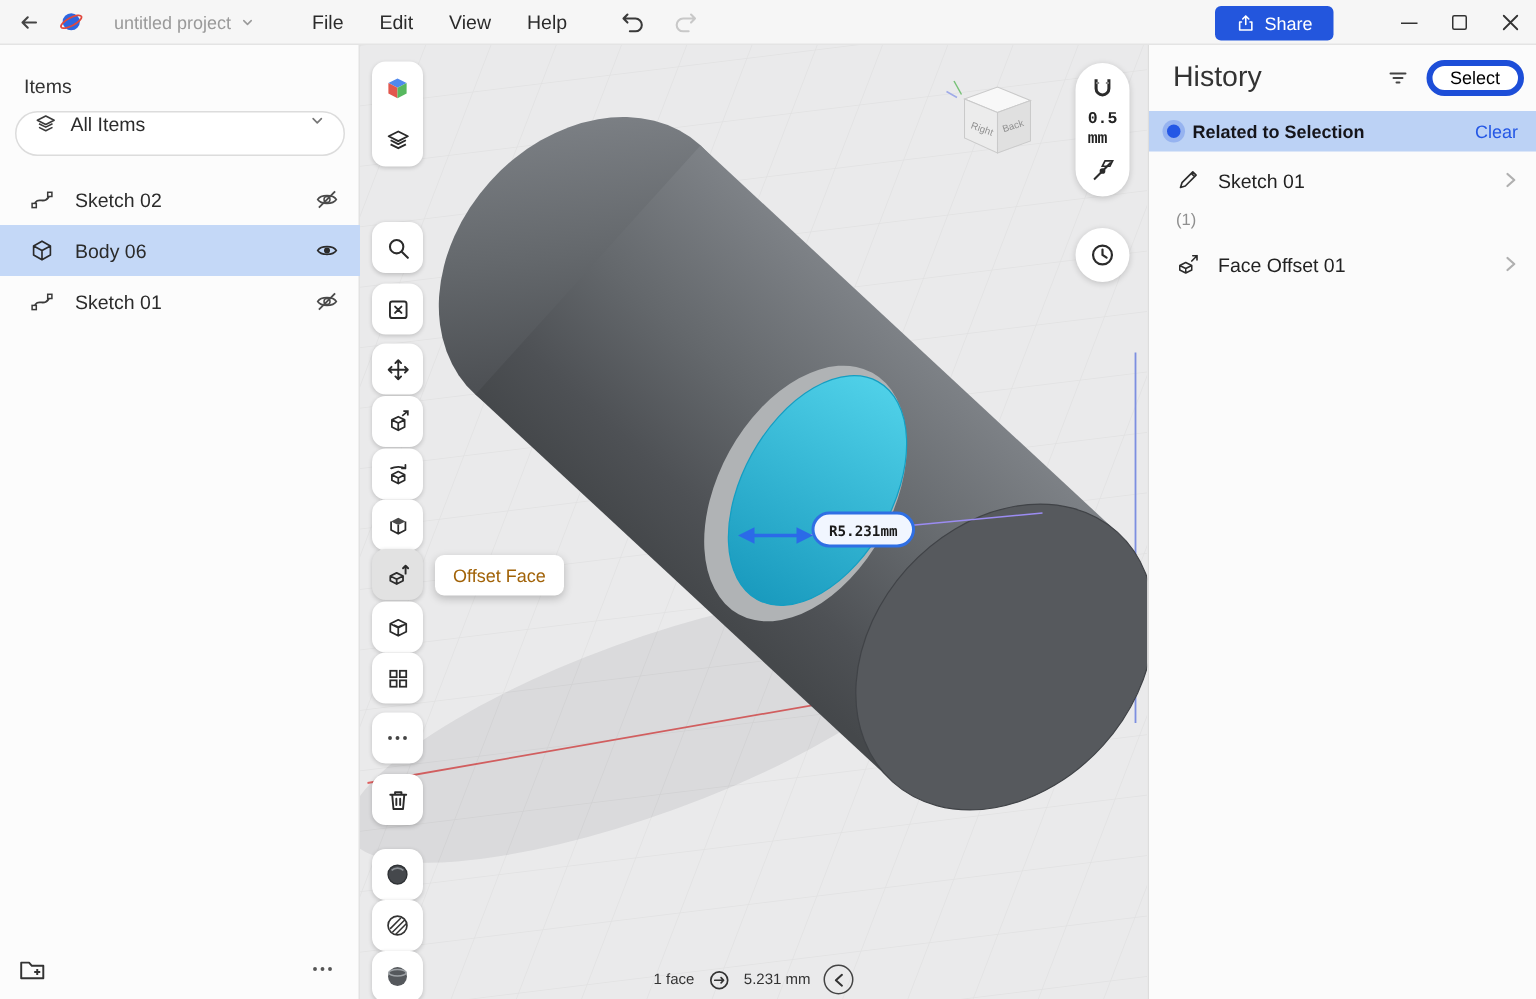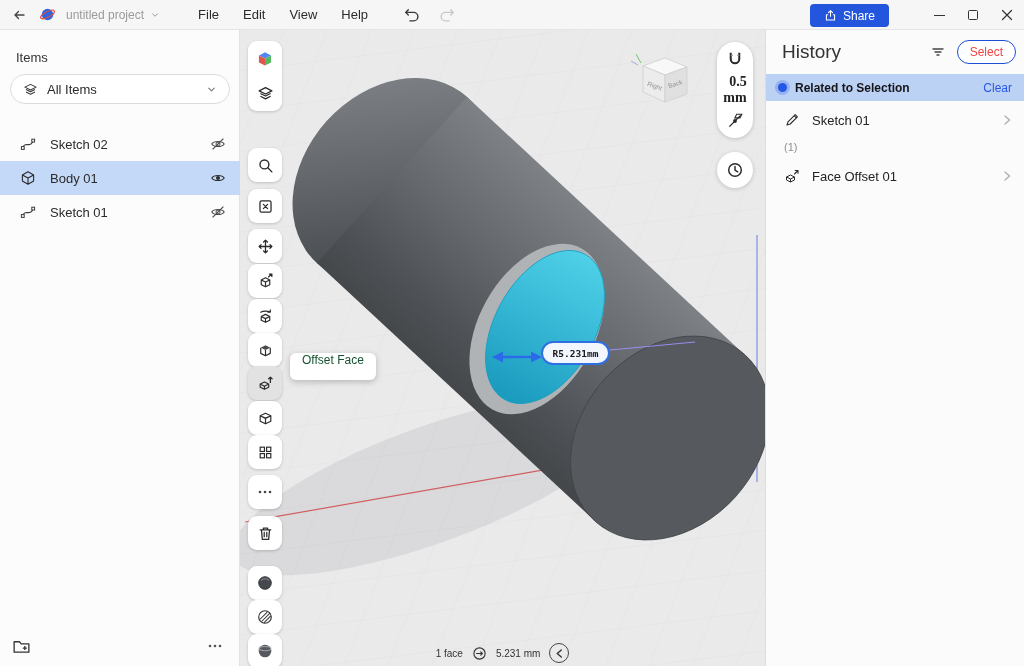--- a/index.html
+++ b/index.html
@@ -5,62 +5,62 @@
   *{margin:0;padding:0;box-sizing:border-box}
   html,body{width:1024px;height:666px}
   body{position:relative;overflow:hidden;font-family:"Liberation Sans",sans-serif;background:#eaeaeb;color:#2b2b2b;font-size:13px}
   svg{display:block}
 
   
   .titlebar{position:absolute;left:0;top:0;width:1024px;height:30px;background:#f6f6f6;border-bottom:1px solid #e4e4e4;z-index:40;display:flex;align-items:center}
   .tb-btn{width:26px;height:26px;display:flex;align-items:center;justify-content:center;border-radius:4px;cursor:default}
   .back{margin-left:6px}
   .logo{margin-left:2px}
-  .project{display:flex;align-items:center;gap:6px;margin-left:6px;color:#9a9a9a;font-size:12px}
+  .project{display:flex;align-items:center;gap:6px;margin-left:16px;color:#9a9a9a;font-size:12px}
   .menus{display:flex;margin-left:26px}
   .menus .menu{padding:0 12px;height:30px;line-height:30px;font-size:13px;color:#2b2b2b}
   .undoredo{display:flex;margin-left:18px;gap:10px}
   .share-btn{position:absolute;left:810px;top:4px;height:23px;padding:0 14px;background:#2356dd;color:#fff;border-radius:4px;display:flex;align-items:center;gap:6px;font-size:12px}
   .win-controls{position:absolute;right:0;top:0;display:flex;height:30px}
   .win-controls .wbtn{width:34px;height:30px;display:flex;align-items:center;justify-content:center}
   .min-glyph{width:11px;height:0;border-top:1.4px solid #333}
   .max-glyph{width:10px;height:10px;border:1.2px solid #333;border-radius:1.5px}
 
   
   .items-panel{position:absolute;left:0;top:30px;width:240px;height:636px;background:#fcfcfc;border-right:1px solid #e2e2e2;z-index:30}
   .items-title{position:absolute;left:16px;top:20px;font-size:13px;color:#333}
-  .items-filter{position:absolute;left:10px;top:44px;width:220px;height:30px;border:1px solid #dcdcdc;border-radius:15px;background:#fff;display:flex;align-items:center;padding:0 12px;gap:9px}
+  .items-filter{position:absolute;left:10px;top:44px;width:220px;height:30px;border:1px solid #dcdcdc;border-radius:15px;background:#fff;display:flex;align-items:flex-start;padding:0 12px;gap:9px}
   .items-filter .flabel{flex:1;font-size:13px;color:#2b2b2b}
-  .items-list{position:absolute;left:0;top:97px;width:240px}
+  .items-list{position:absolute;left:0;top:86px;width:240px}
   .item-row{height:34px;display:flex;align-items:center;padding:0 14px 0 20px;gap:14px}
   .item-row.selected{background:#c4d8f7}
   .item-row .ilabel{flex:1;font-size:13px;color:#2b2b2b}
   .items-footer{position:absolute;left:0;bottom:0;width:240px;height:40px;display:flex;align-items:center;justify-content:space-between;padding:0 12px}
   .more-btn{width:26px;height:22px;display:flex;align-items:center;justify-content:center;border-radius:5px}
 
   
   .scene{position:absolute;left:240px;top:30px;z-index:1}
 
   
   .tool-group{position:absolute;left:248px;top:41px;width:34px;height:70px;background:#fff;border-radius:9px;box-shadow:0 1px 3px rgba(0,0,0,.18);display:flex;flex-direction:column;align-items:center;justify-content:space-around;z-index:10}
   .tbtn{position:absolute;left:248px;width:34px;height:34px;background:#fff;border-radius:9px;box-shadow:0 1px 3px rgba(0,0,0,.18);display:flex;align-items:center;justify-content:center;z-index:10}
   .tbtn.active{background:#e2e2e2}
-  .tooltip{position:absolute;left:290px;top:353px;height:27px;padding:0 12px;background:#fff;border-radius:6px;box-shadow:0 2px 6px rgba(0,0,0,.22);display:flex;align-items:flex-start;font-size:12px;color:#14532d;z-index:12}
+  .tooltip{position:absolute;left:290px;top:370px;height:27px;padding:0 12px;background:#fff;border-radius:6px;box-shadow:0 2px 6px rgba(0,0,0,.22);display:flex;align-items:center;font-size:12px;color:#a16207;z-index:12}
 
   
   .snap-bar{position:absolute;left:717px;top:42px;width:36px;background:#fff;border-radius:18px;box-shadow:0 1px 4px rgba(0,0,0,.18);display:flex;flex-direction:column;align-items:center;padding:8px 0;gap:6px;z-index:10}
-  .snap-text{font-family:Liberation Serif, serif;font-size:14px;font-weight:bold;color:#222;text-align:right;line-height:1.15}
+  .snap-text{font-family:Liberation Mono, monospace;font-size:11px;font-weight:bold;color:#222;text-align:left;line-height:1.15}
   .hist-btn{position:absolute;left:717px;top:152px;width:36px;height:36px;background:#fff;border-radius:50%;box-shadow:0 1px 4px rgba(0,0,0,.18);display:flex;align-items:center;justify-content:center;z-index:10}
 
   
   .history-panel{position:absolute;left:765px;top:30px;width:259px;height:636px;background:#fbfbfb;border-left:1px solid #dddddd;z-index:30}
   .hp-header{height:44px;display:flex;align-items:center;padding:0 8px 0 16px;gap:6px}
   .hp-title{font-size:19px;color:#333;flex:1}
   .filter-btn{width:26px;height:26px;display:flex;align-items:center;justify-content:center;border-radius:5px}
-  .select-btn{height:24px;padding:0 12px;border:1px solid #1d4ed8;background:#fff;border-radius:12px;font-size:12px;color:#ef4444;display:flex;align-items:center}
+  .select-btn{height:24px;padding:0 12px;border:4px solid #1d4ed8;background:#fff;border-radius:12px;font-size:12px;color:#000000;display:flex;align-items:center}
   .related-row{height:27px;background:#bcd2f5;display:flex;align-items:center;padding:0 12px;gap:8px}
   .related-dot{width:9px;height:9px;border-radius:50%;background:#2457e5;box-shadow:0 0 0 3px rgba(36,87,229,.25)}
   .related-label{flex:1;font-size:12px;font-weight:bold;color:#15151a}
   .clear-link{font-size:12px;color:#2457e5}
   .hist-row{height:34px;display:flex;align-items:center;padding:0 12px 0 18px;gap:12px;margin-top:2px}
   .hist-row .hlabel{flex:1;font-size:13px;color:#222}
   .hist-count{height:20px;line-height:20px;padding-left:18px;font-size:11px;color:#8f8f8f}
 
   
   .statusbar{position:absolute;left:240px;top:640px;width:525px;height:26px;display:flex;align-items:center;justify-content:center;gap:9px;z-index:5}
@@ -213,21 +213,21 @@
             <path d="M1.8 8 C4 4.6 12 4.6 14.2 8 C12 11.4 4 11.4 1.8 8 Z" stroke="#4a4a4a" stroke-width="1.1" fill="none"></path>
             <circle cx="8" cy="8" r="2" stroke="#4a4a4a" fill="none"></circle>
             <path d="M2.6 13.4 L13.4 2.6" stroke="#4a4a4a" stroke-width="1.2"></path>
           </svg>
       </span>
     </div>
     <div class="item-row selected">
       <svg width="16" height="16" viewBox="0 0 16 16">
           <path d="M8 1.8 L13.6 5 V11 L8 14.2 L2.4 11 V5 Z M2.4 5 L8 8 L13.6 5 M8 8 V14.2" stroke="#2b2b2b" stroke-width="1.1" fill="none" stroke-linejoin="round"></path>
         </svg>
-      <span class="ilabel">Body 01</span>
+      <span class="ilabel">Body 06</span>
       <span>
         <svg width="16" height="16" viewBox="0 0 16 16">
             <path d="M1.8 8 C4 4.6 12 4.6 14.2 8 C12 11.4 4 11.4 1.8 8 Z" stroke="#2b2b2b" stroke-width="1.1" fill="none"></path>
             <circle cx="8" cy="8" r="2" fill="#2b2b2b"></circle>
           </svg>
       </span>
     </div>
     <div class="item-row">
       <svg width="16" height="16" viewBox="0 0 16 16">
           <path d="M2.8 11.8 C5 4.5, 10 13, 13.2 4.8" stroke="#3a3a3a" stroke-width="1.2" fill="none"></path>

